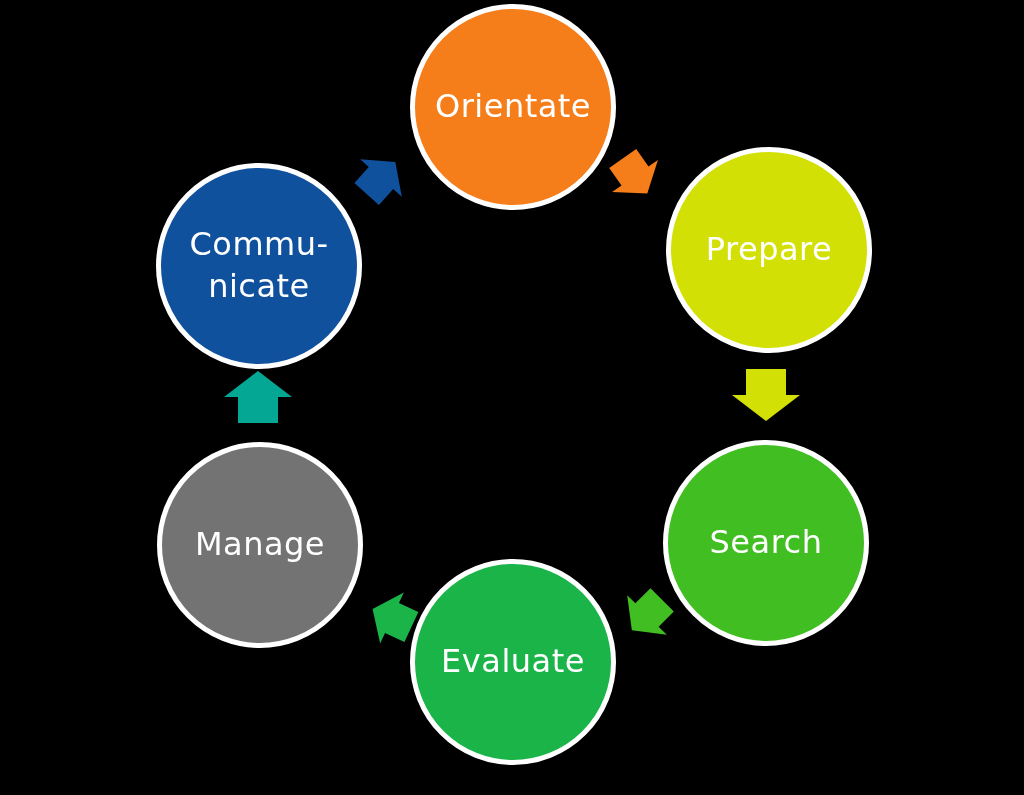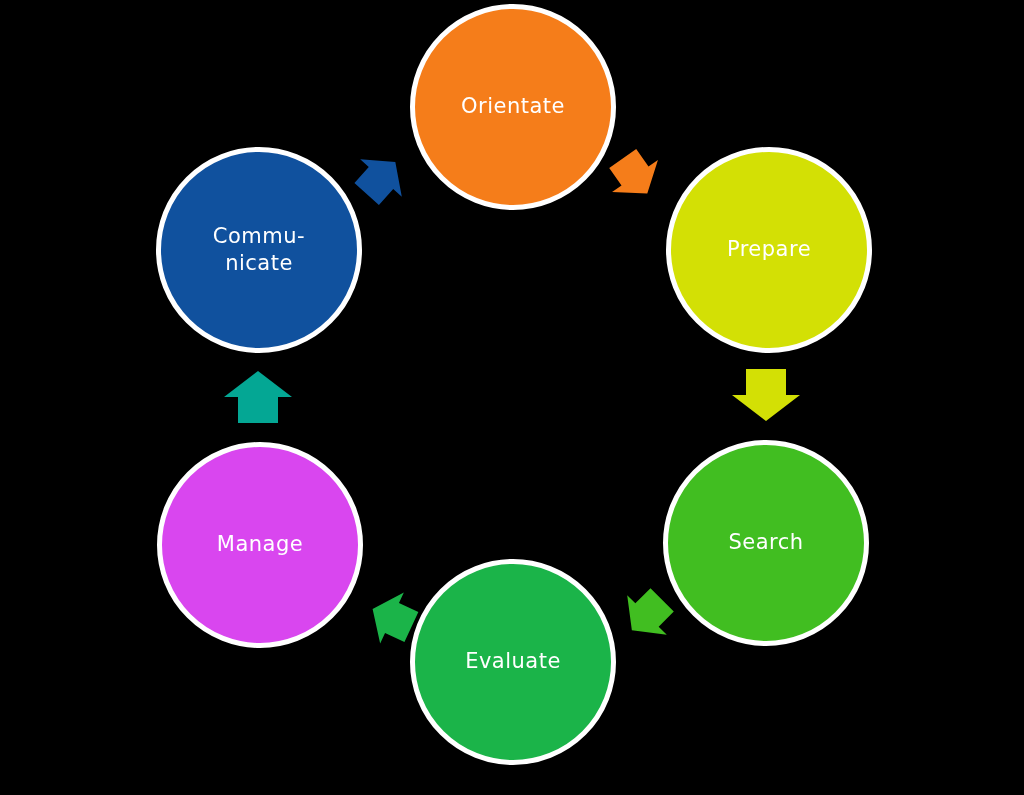--- a/index.html
+++ b/index.html
@@ -20,31 +20,31 @@
     width: 206px;
     height: 206px;
     border: 5px solid #fff;
     border-radius: 50%;
     box-sizing: border-box;
     display: flex;
     flex-direction: column;
     align-items: center;
     justify-content: center;
     color: #fff;
-    font-size: 21px;
+    font-size: 32px;
     line-height: 1.3;
     text-align: center;
     letter-spacing: 0.5px;
   }
   .node-orientate   { left: 410px; top: 4px; }
   .node-prepare     { left: 666px; top: 147px; }
   .node-search      { left: 663px; top: 440px; }
   .node-evaluate    { left: 410px; top: 559px; }
   .node-manage      { left: 157px; top: 442px; }
-  .node-communicate { left: 156px; top: 147px; }
+  .node-communicate { left: 156px; top: 163px; }
 
   .arrow {
     position: absolute;
     overflow: visible;
   }
   .arrow-1 { left: 607px; top: 154px; width: 56px; height: 44px; transform: rotate(145deg); }
   .arrow-2 { left: 732px; top: 369px; width: 68px; height: 52px; }
   .arrow-3 { left: 619px; top: 593px; width: 56px; height: 44px; transform: rotate(225deg); }
   .arrow-4 { left: 364px; top: 596px; width: 56px; height: 44px; transform: rotate(-65deg); }
   .arrow-5 { left: 224px; top: 371px; width: 68px; height: 52px; }
@@ -64,21 +64,21 @@
   </div>
 
   <div class="node node-search" style="background-color: rgb(65, 190, 33);">
     <span>Search</span>
   </div>
 
   <div class="node node-evaluate" style="background-color: rgb(27, 180, 73);">
     <span>Evaluate</span>
   </div>
 
-  <div class="node node-manage" style="background-color: #d946ef;">
+  <div class="node node-manage" style="background-color: #737373;">
     <span>Manage</span>
   </div>
 
   <div class="node node-communicate" style="background-color: rgb(16, 81, 158);">
     <span>Commu-</span>
     <span>nicate</span>
   </div>
 
   <svg class="arrow arrow-1" viewBox="0 0 68 52">
     <polygon points="34,0 68,26 54,26 54,52 14,52 14,26 0,26" fill="#f57d1a"></polygon>

